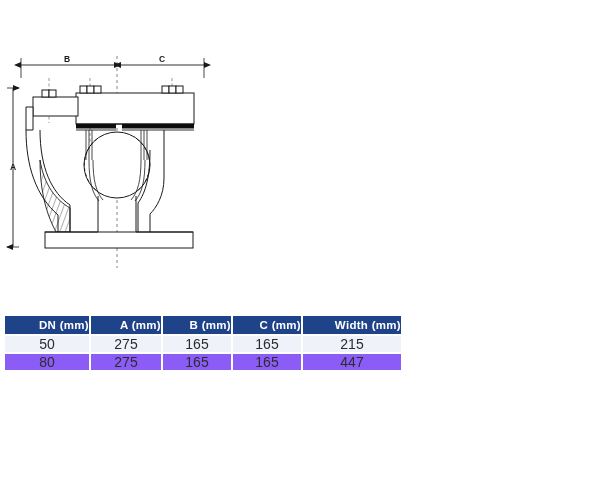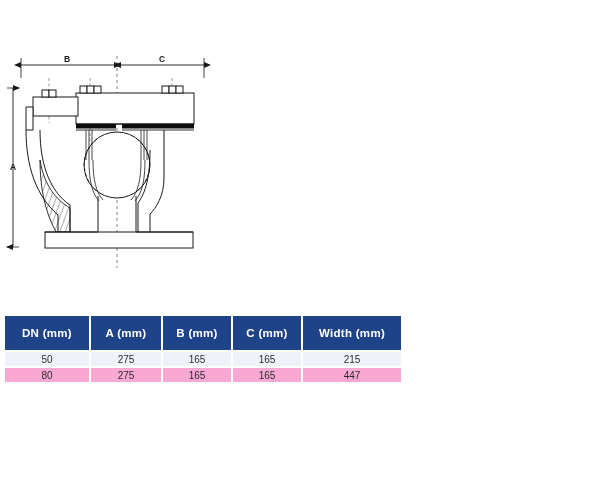--- a/index.html
+++ b/index.html
@@ -42,36 +42,36 @@
     width: 392px;
     table-layout: fixed;
   }
   table.spec-table th {
     background: #1f4388;
     color: #ffffff;
     font-size: 11.5px;
     font-weight: bold;
     letter-spacing: 0.3px;
     height: 18px;
-    padding: 8px;
-    text-align: center;
+    padding: 0;
+    text-align: right;
     vertical-align: middle;
     border: 0;
   }
   table.spec-table td {
-    font-size: 10px;
+    font-size: 14px;
     color: #2c2c2c;
     height: 14px;
     padding: 0;
     text-align: center;
     vertical-align: middle;
     border: 0;
   }
   tr.row-odd td  { background: #eff2f8; }
-  tr.row-even td { background: #f9a8d4; }
+  tr.row-even td { background: #8b5cf6; }
 
   .col-dn    { width: 84px; }
   .col-a     { width: 70px; }
   .col-b     { width: 68px; }
   .col-c     { width: 68px; }
   .col-width { width: 98px; }
 </style>
 </head>
 <body>
 

